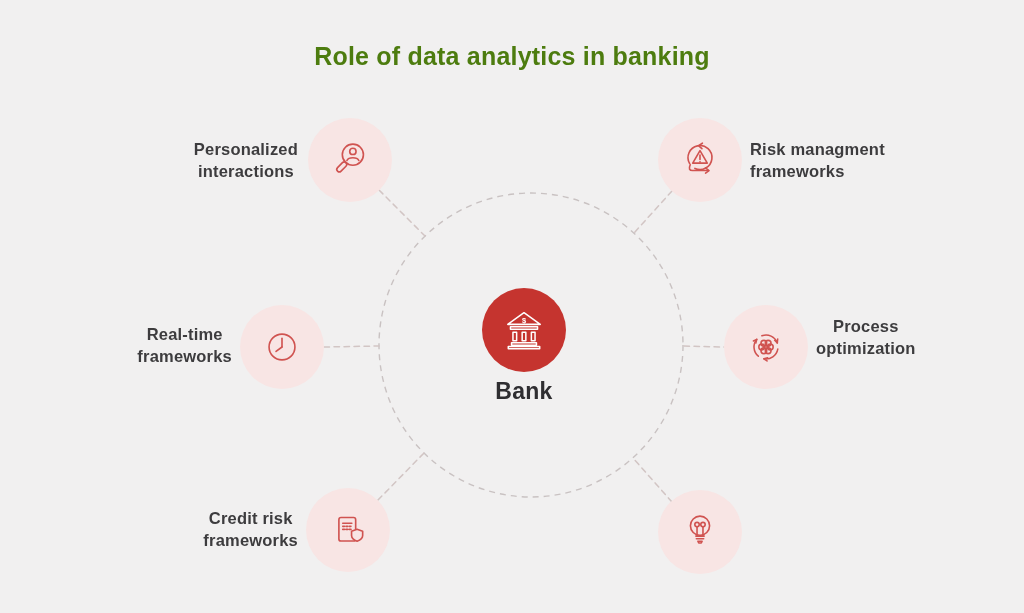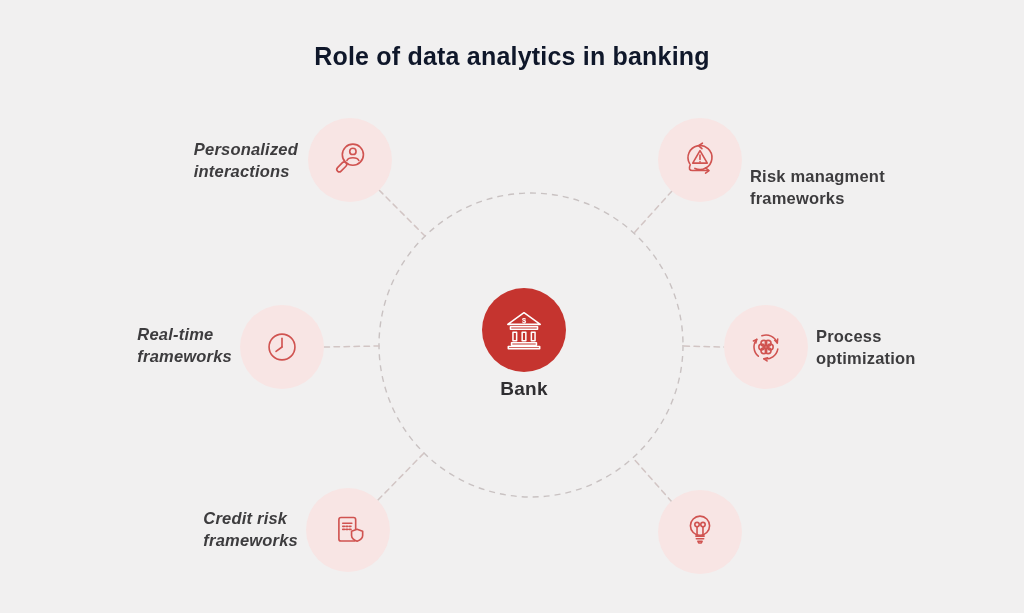--- a/index.html
+++ b/index.html
@@ -3,52 +3,52 @@
 <meta charset="utf-8">
 <style>
   html,body{margin:0;padding:0;}
   body{font-family:"Liberation Sans", sans-serif; background:#e9e8e8;}
   .canvas{
     position:relative; width:1024px; height:613px; overflow:hidden;
     background:#f1f0f0;
   }
   .title{
     position:absolute; left:0; top:42px; width:1024px; margin:0;
-    text-align:center; font-size:25px; font-weight:bold; color:#0f172a;
+    text-align:center; font-size:25px; font-weight:bold; color:#4d7c0f;
     letter-spacing:0.2px;
   }
   .links{position:absolute; left:0; top:0;}
   .bubble{
     position:absolute; width:84px; height:84px; border-radius:50%;
     background:#f8e5e4; display:flex; align-items:center; justify-content:center;
   }
   .center-bubble{
     position:absolute; width:84px; height:84px; border-radius:50%;
     background:#c5342f; display:flex; align-items:center; justify-content:center;
   }
   .lbl{
     position:absolute; transform:translateY(-50%);
     font-size:16.5px; font-weight:bold; color:#3d3c3e; line-height:1.32;
     white-space:pre-line; letter-spacing:0.2px;
   }
-  .lbl.r{text-align:left;font-style:italic;}
+  .lbl.r{text-align:center;}
   .center-lbl{
     position:absolute; left:462px; top:378px; width:124px; text-align:center;
-    font-size:19px; font-weight:bold; color:#2f2e31; letter-spacing:0.3px;
+    font-size:23px; font-weight:bold; color:#2f2e31; letter-spacing:0.3px;
   }
   .pos-tl{left:308px; top:118px;}
   .pos-tr{left:658px; top:118px;}
   .pos-ml{left:240px; top:305px;}
   .pos-mr{left:724px; top:305px;}
   .pos-bl{left:306px; top:488px;}
   .pos-br{left:658px; top:490px;}
   .lbl-tl{right:726px; top:161px;}
-  .lbl-tr{left:750px;  top:161px;margin-top:27px;}
+  .lbl-tr{left:750px;  top:161px;}
   .lbl-ml{right:792px; top:346px;}
-  .lbl-mr{left:816px;  top:348px;}
+  .lbl-mr{left:816px;  top:338px;text-align:center;}
   .lbl-bl{right:726px; top:530px;}
   .lbl-br{left:750px;  top:531px;}
 </style>
 </head>
 <body>
 
 <div class="canvas">
 
   <h1 class="title">Role of data analytics in banking</h1>
 

